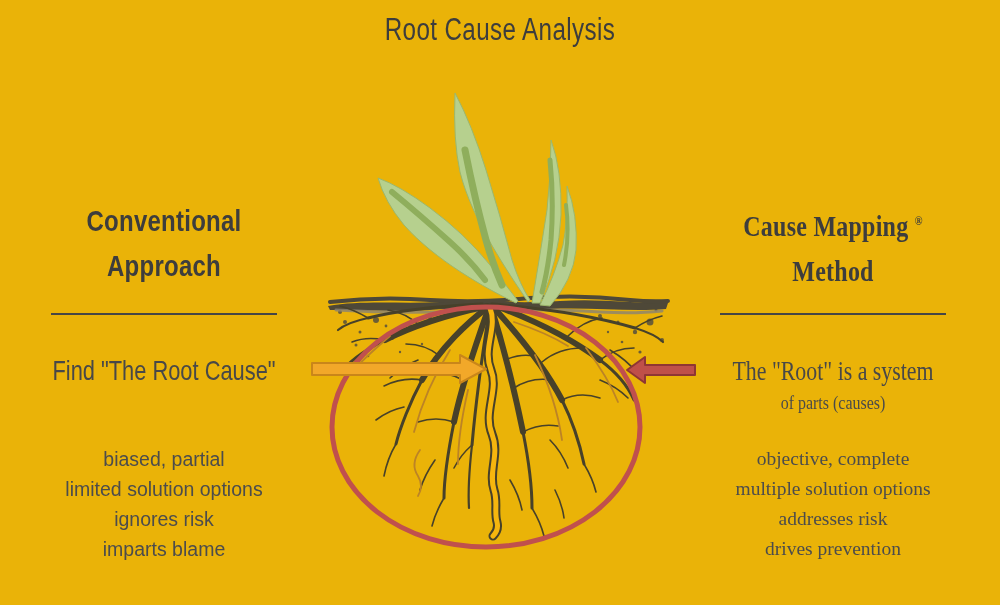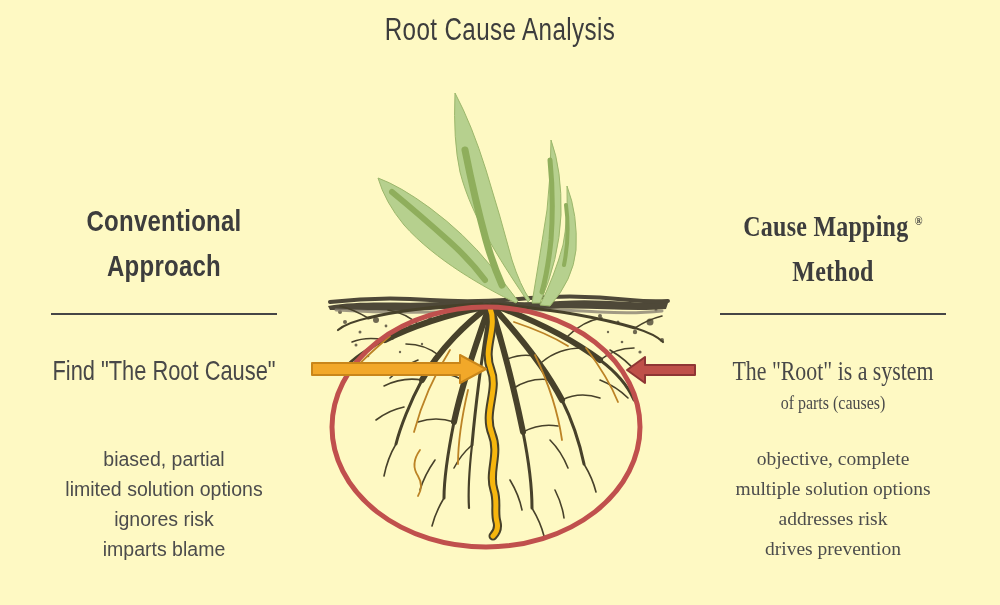--- a/index.html
+++ b/index.html
@@ -1,17 +1,17 @@
 <!DOCTYPE html>
 <html><head>
 <meta charset="utf-8">
 <style>
   html,body { margin:0; padding:0; background:#ffffff; }
   .canvas {
-    position:relative; width:1000px; height:605px; background:#fef9c3;
+    position:relative; width:1000px; height:605px; background:#eab308;
     font-family:"Liberation Sans", sans-serif; overflow:hidden;
   }
   .title {
     position:absolute; top:12px; left:0; width:100%; margin:0;
     text-align:center; font-size:31px; font-weight:normal; color:#3d3d3d;
     transform:scaleX(0.78); letter-spacing:0.5px;
   }
   .col { position:absolute; top:4px; height:605px; text-align:center; }
   .col-left  { left:14px;  width:300px; }
   .col-right { left:683px; width:300px;font-family:Liberation Serif, serif; }

